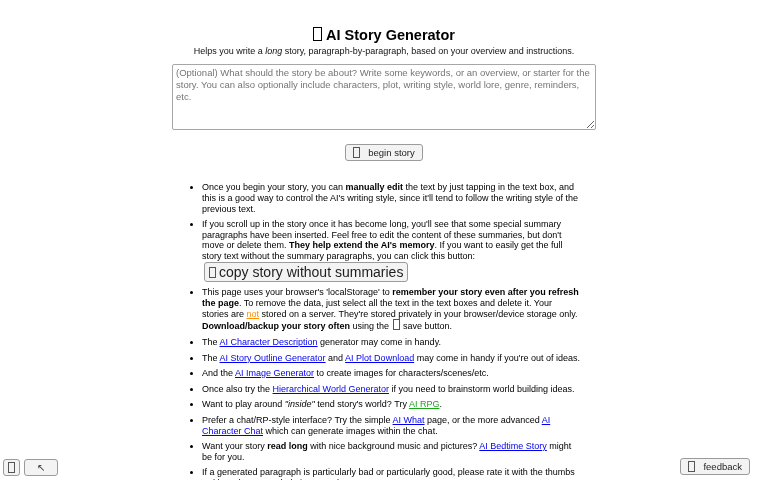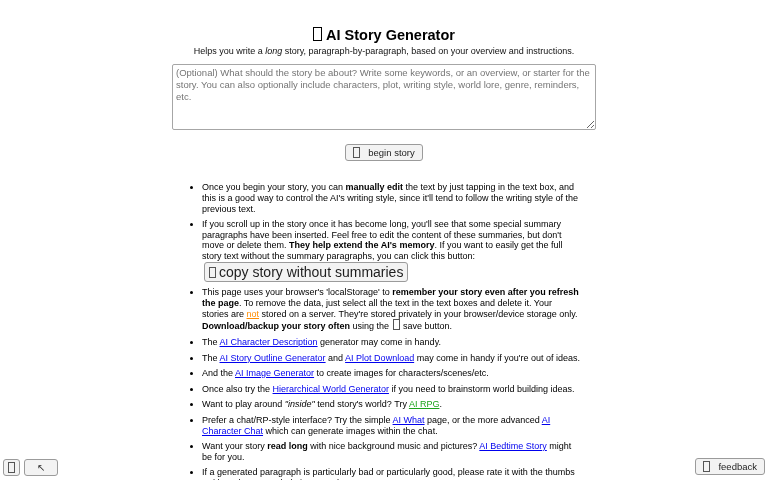--- a/index.html
+++ b/index.html
@@ -15,21 +15,21 @@
   li{margin-bottom:5px;}
   a{color:#0000ee;text-decoration:underline;cursor:pointer;margin-top:8px;}
   a.green{color:#1ca41c;}
   .orange{color:#ff8c00;text-decoration:underline;}
   b{font-weight:bold;text-align:center;}
   .inline-btn{font-size:14px;padding:1px 4px;margin-left:2px;vertical-align:-2px;gap:3px;}
   .tofu{display:inline-block;width:5px;height:9px;border:1px solid #555;vertical-align:-1px;flex:0 0 auto;}
   .tofu.in-text{margin:0 1px;}
   .t-lg{width:7px;height:12px;border-color:#000;margin-right:4px;vertical-align:-1px;}
   .footer-left{position:absolute;left:3px;bottom:4px;display:flex;gap:4px;}
-  .footer-right{position:absolute;right:3px;bottom:4px;}
+  .footer-right{position:absolute;right:18px;bottom:4px;}
   .icon-btn{padding:2px 4px;}
   .nav-btn{padding:1px 12px;font-size:10px;}
 </style>
 </head>
 <body>
 
 <div class="page">
 
   <h1><span class="tofu t-lg"></span><span>AI Story Generator</span></h1>
 

